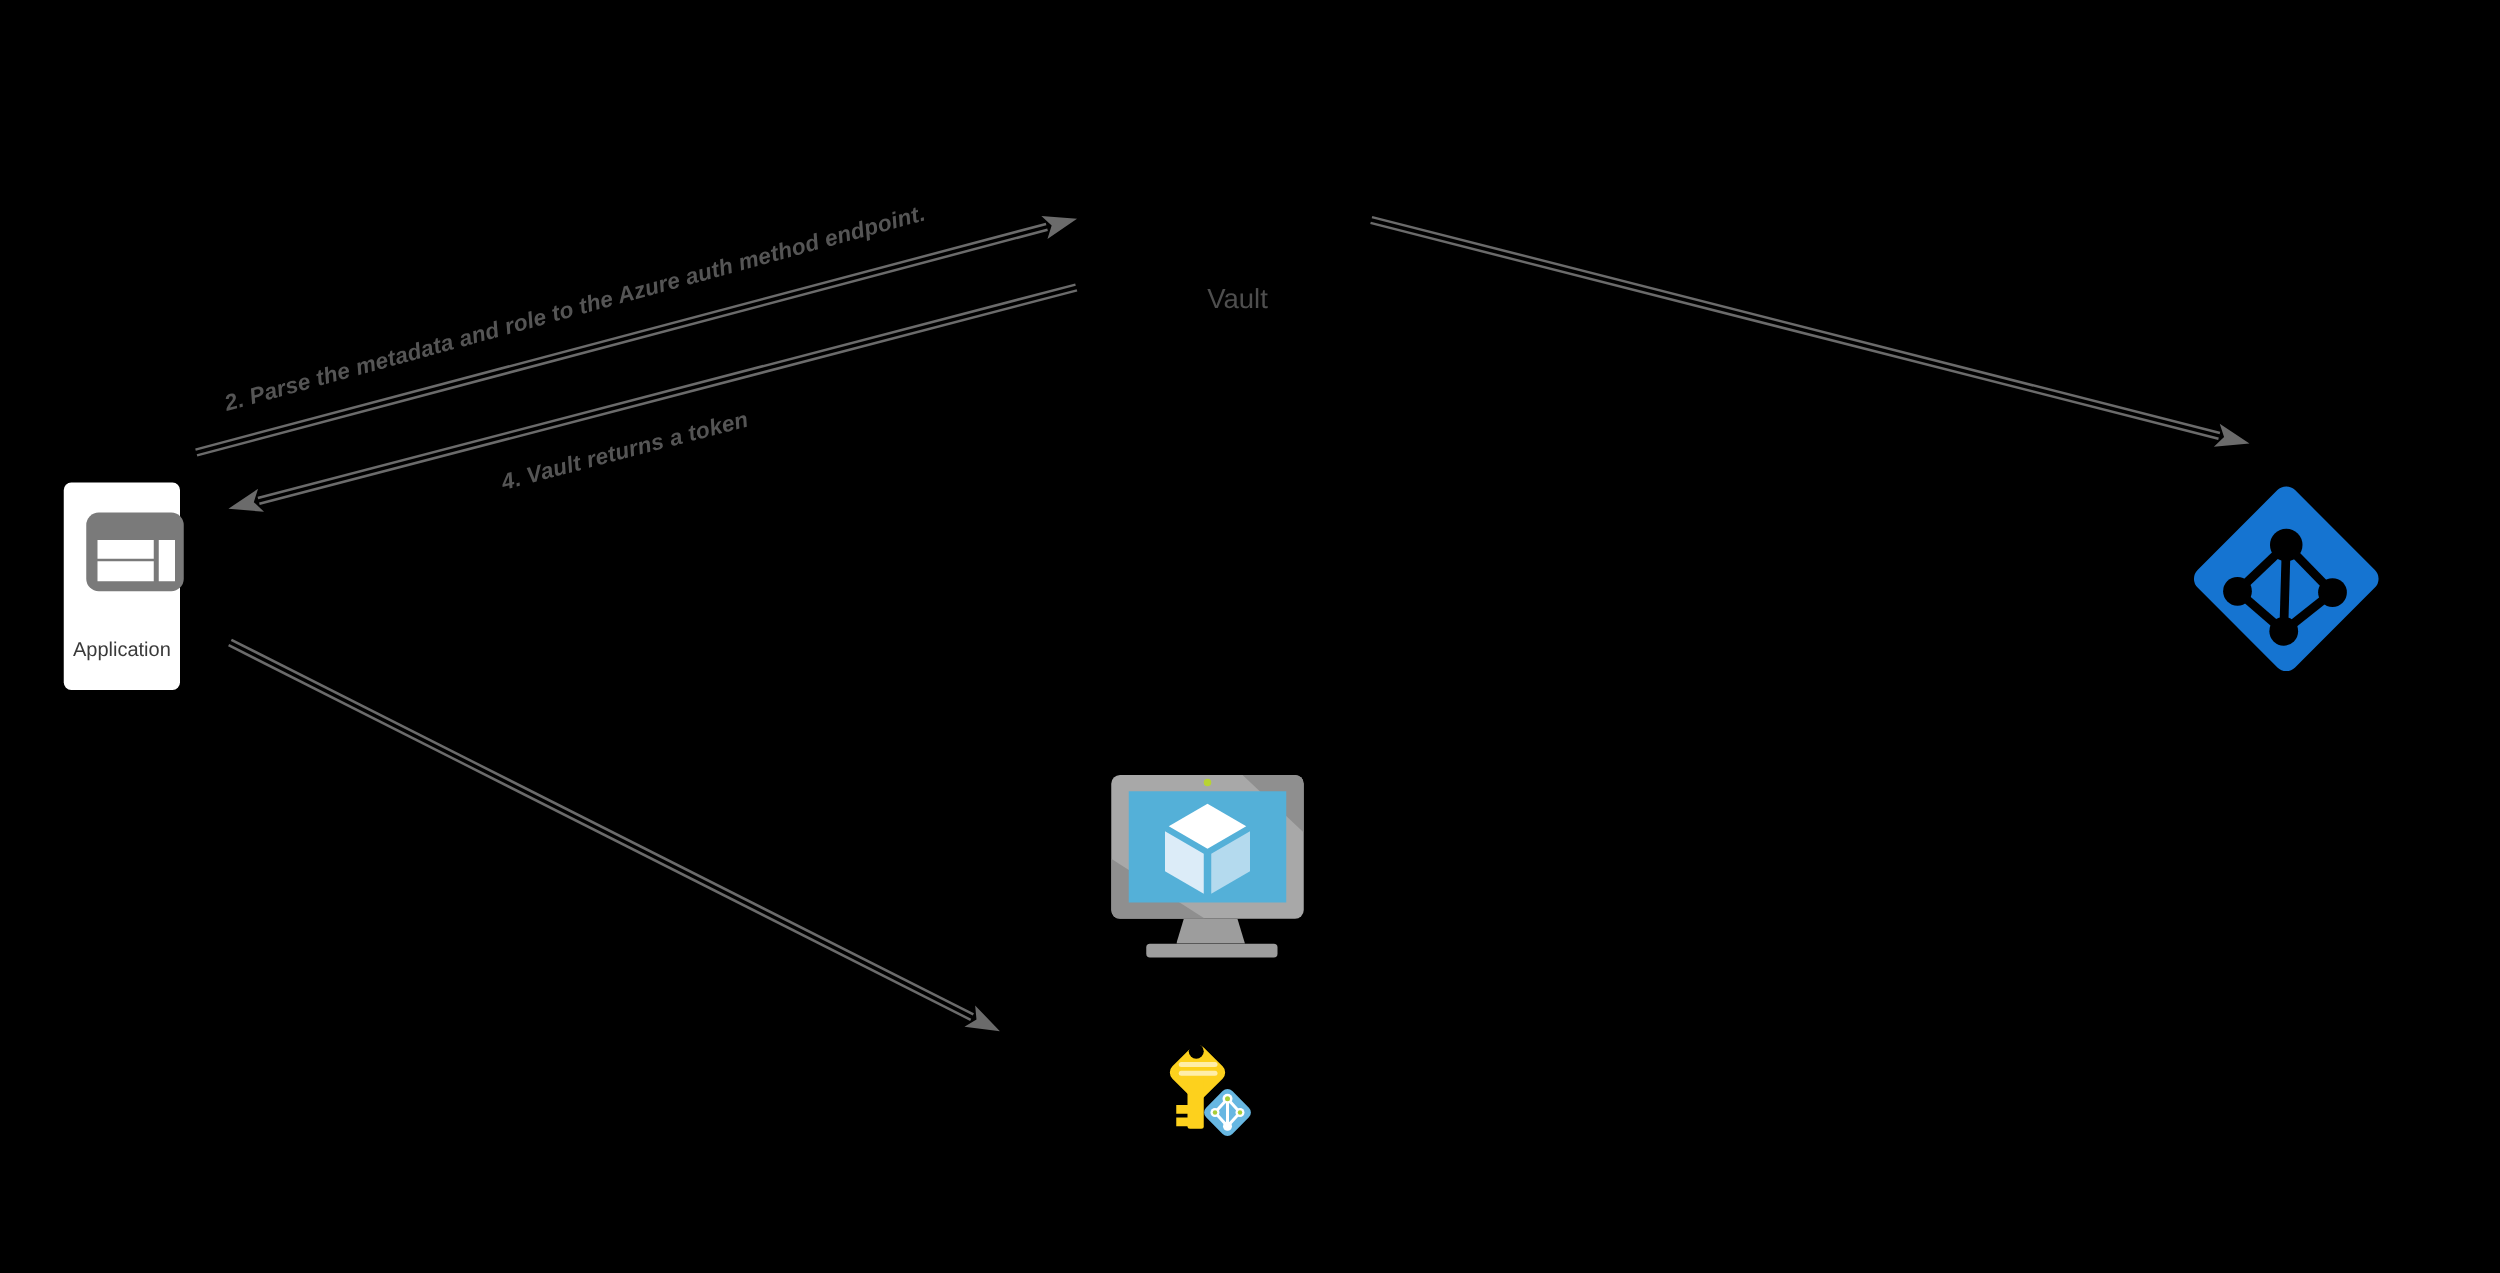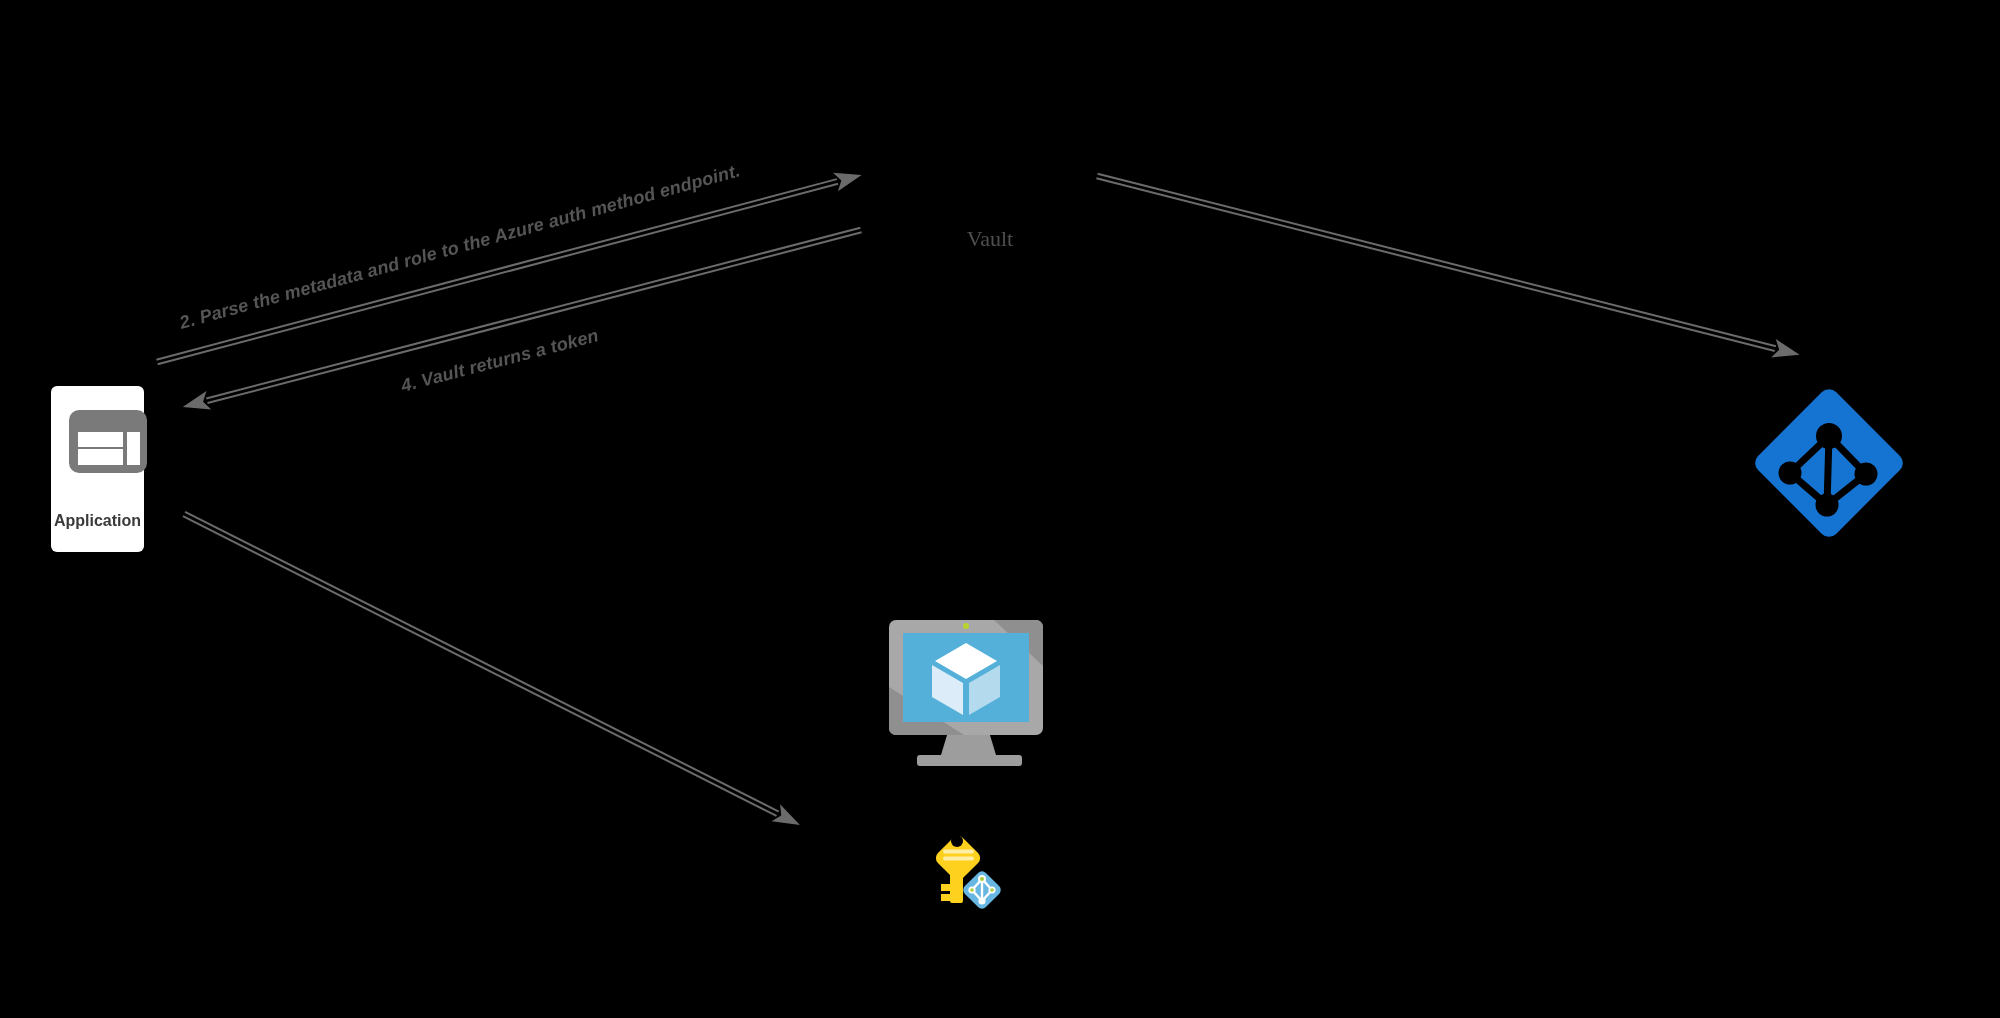--- a/index.html
+++ b/index.html
@@ -45,31 +45,29 @@
     transform: translate(-50%, -50%) rotate(-14.6deg);
   }
 
   
   #vault-label {
     position: absolute;
     left: 990px; top: 239px;
     transform: translate(-50%, -50%);
     color: #4e4e4e;
     font-size: 22px;
-    font-family: Liberation Serif, serif;
   }
 
   
   #application-card {
     position: absolute;
     left: 51px; top: 386px;
     width: 93px; height: 166px;
     background: #ffffff;
     border-radius: 6px;
-    font-weight: bold;
   }
   #application-icon {
     position: absolute;
     left: 18px; top: 24px;
     width: 78px; height: 63px;
     background: #7a7a7a;
     border-radius: 10px;
   }
   #application-icon .cell { position: absolute; background: #ffffff; }
   #application-icon .cell-left-top    { left:  9px; top: 22px; width: 45px; height: 15px; }

